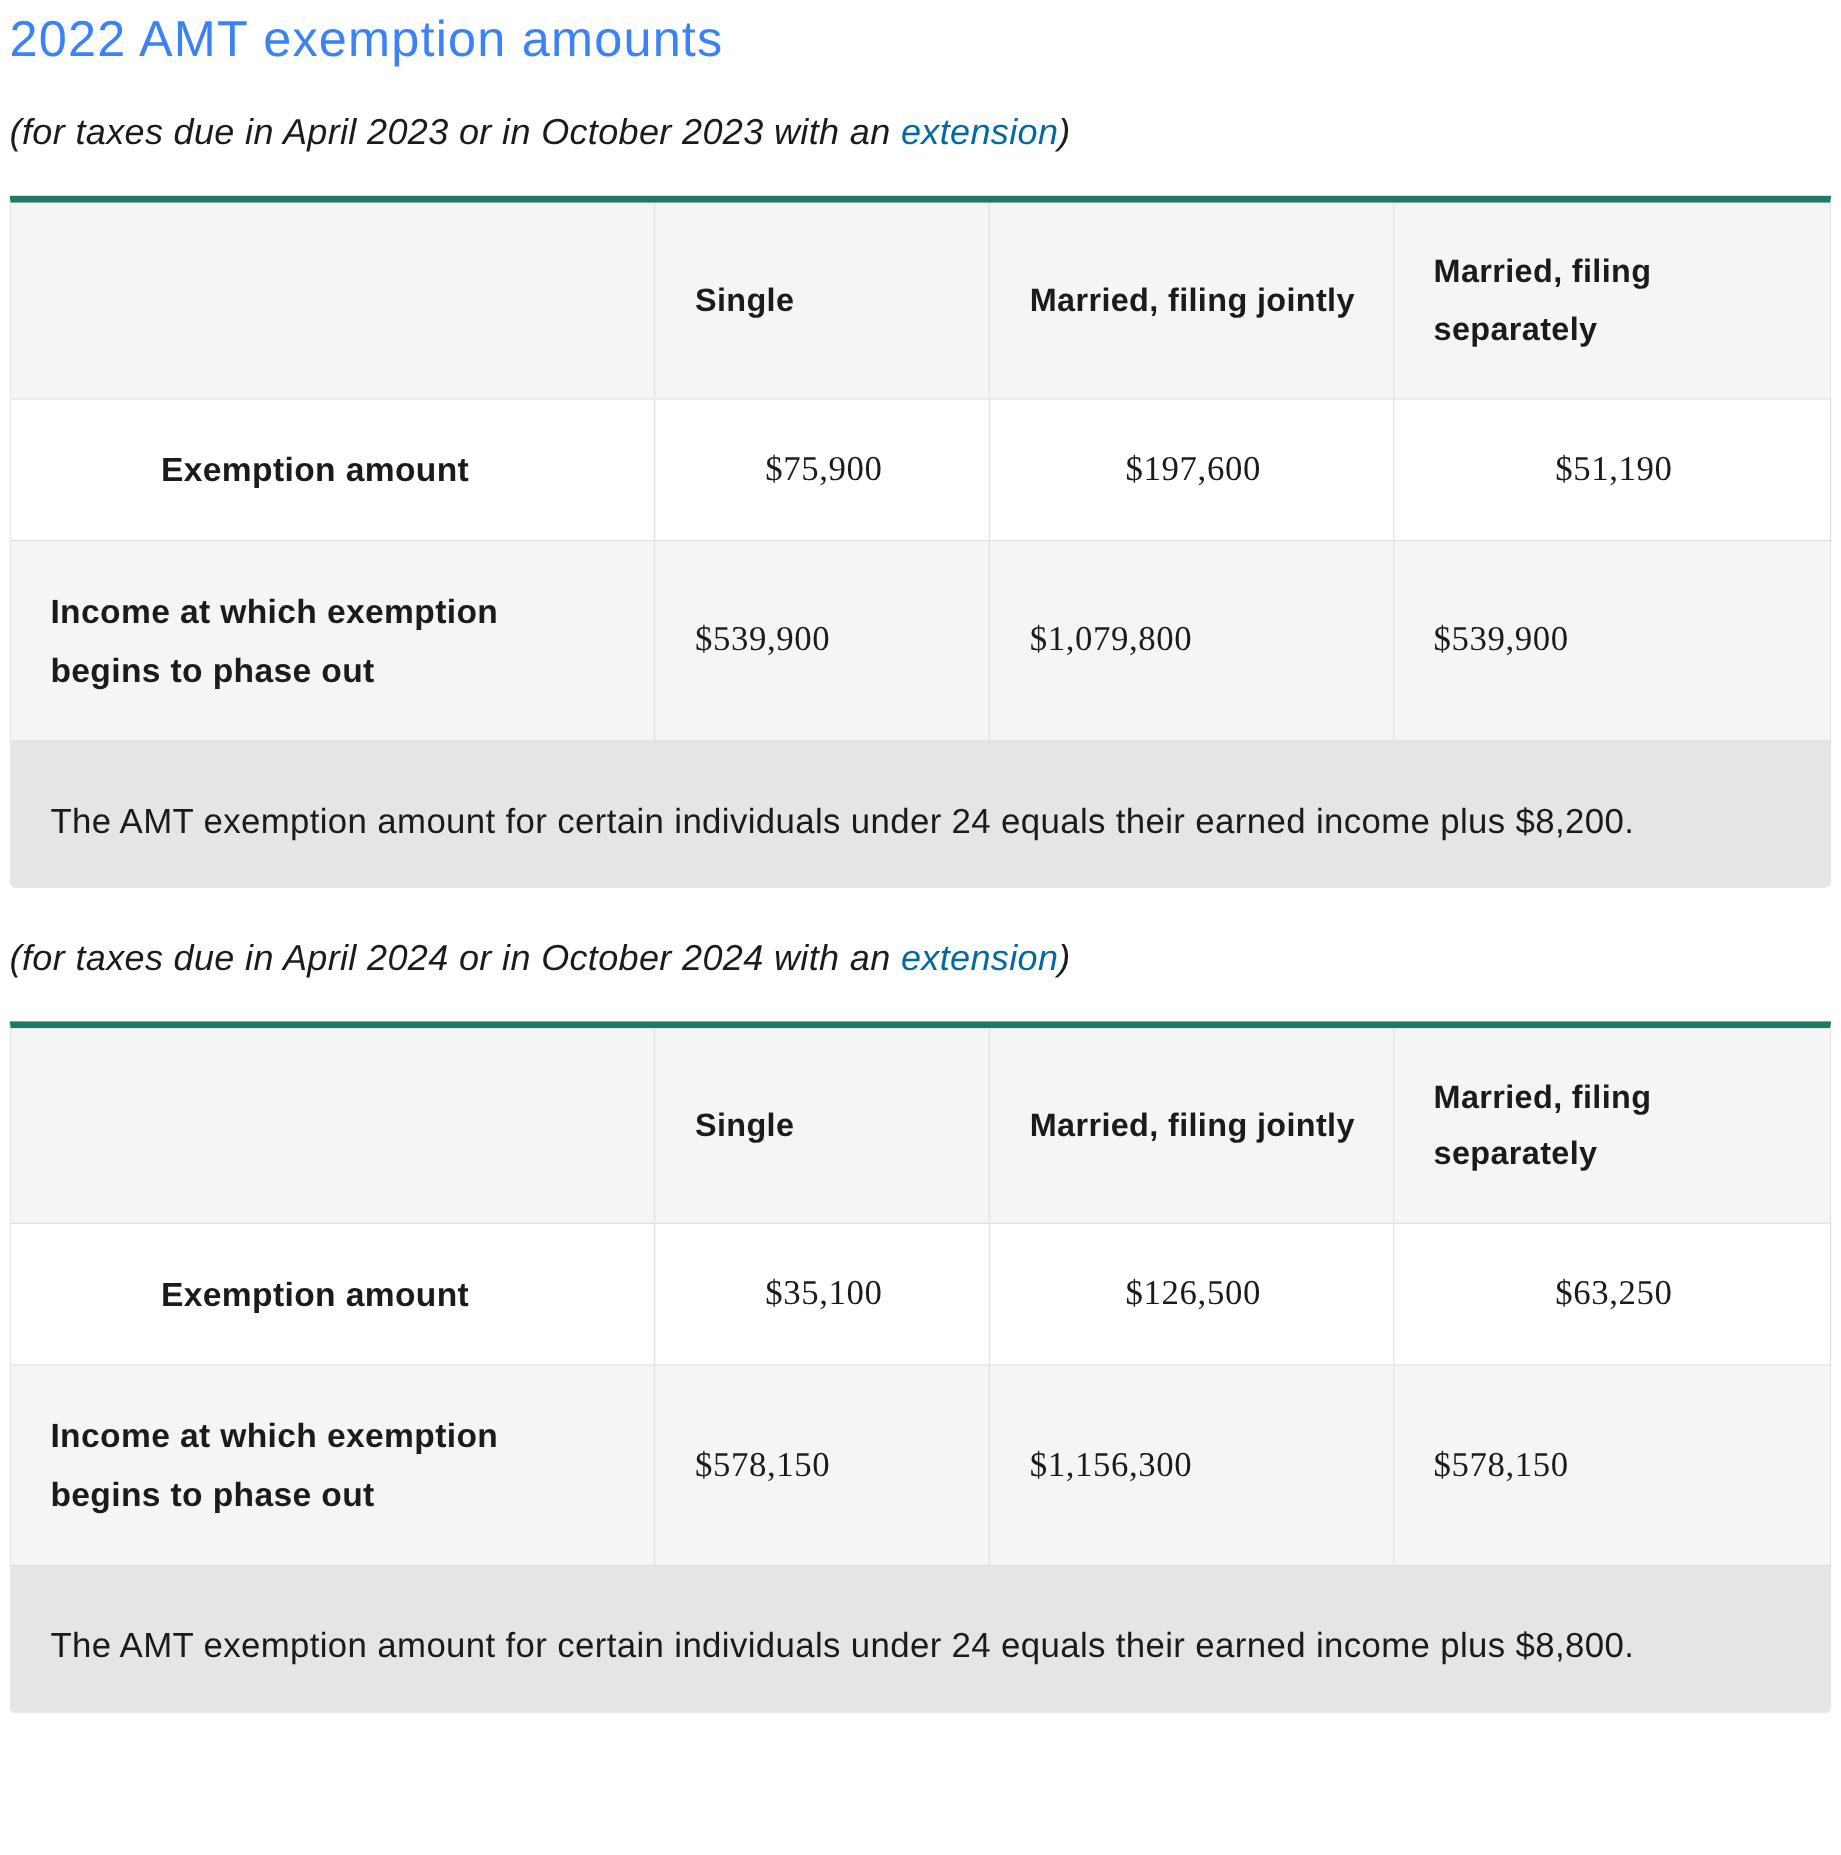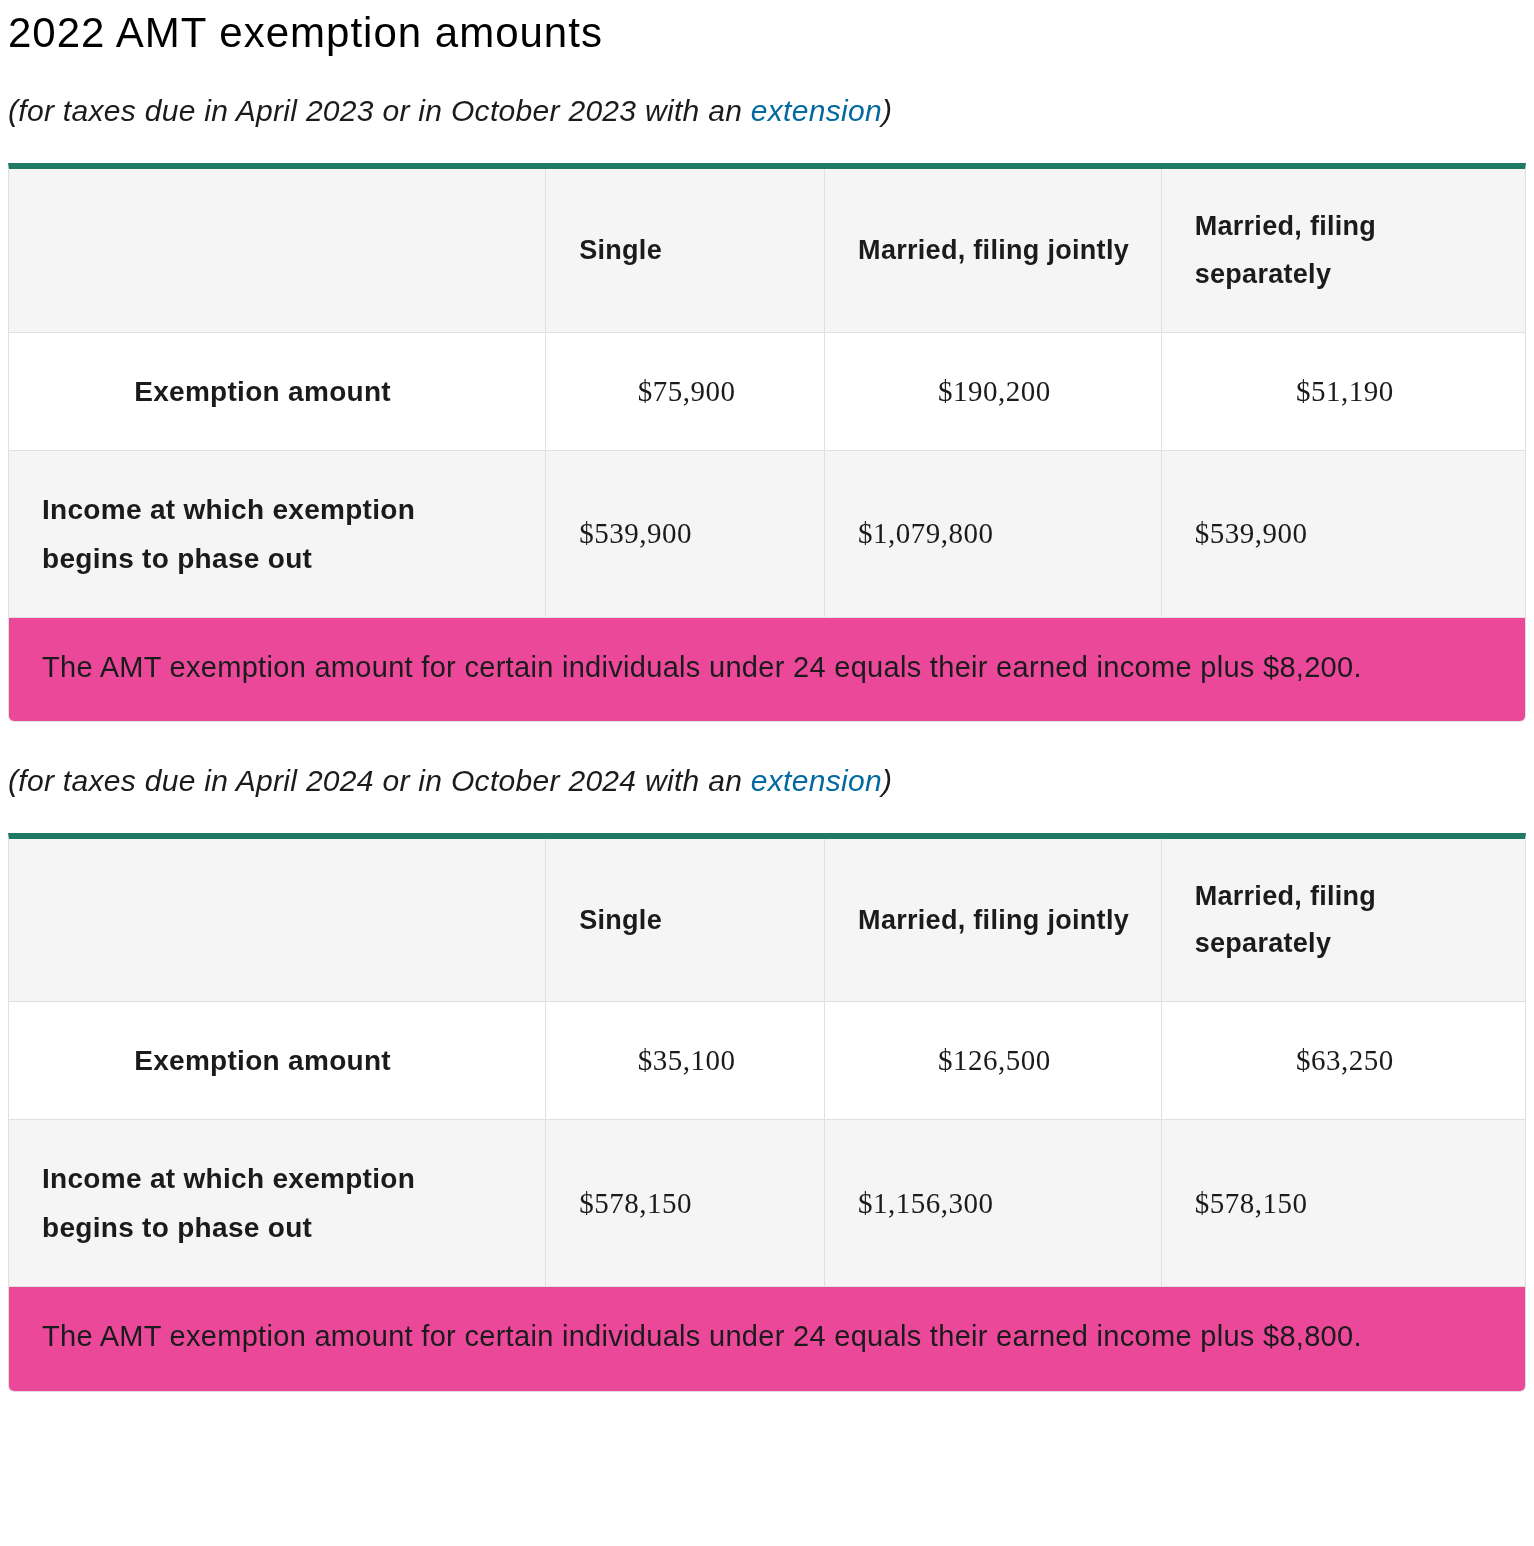--- a/index.html
+++ b/index.html
@@ -18,21 +18,21 @@
   }
   .page {
     padding: 8px 8px 0 8px;
   }
   .section-heading {
     font-size: 42px;
     font-weight: 500;
     line-height: 1.2;
     letter-spacing: 1px;
     margin: 0 0 30px 0;
-    color: #000000;
+    color: #3b82f6;
   }
   .section-subtitle {
     font-size: 30px;
     font-style: italic;
     line-height: 1.5;
     margin: 0 0 30px 0;
     color: #1b1b1d;
   }
   .subtitle-link {
     color: #0369a1;
@@ -84,24 +84,24 @@
   table.amt-table td.cell-value {
     font-size: 29px;
     font-weight: 400;
     line-height: 1.5;
     letter-spacing: 0.5px;
     font-family: Liberation Serif, serif;
   }
   table.amt-table tr.row-white td { background: #ffffff; text-align: center; }
   table.amt-table tr.row-gray td { background: #f5f5f5; }
   table.amt-table td.footnote-cell {
-    background: #ec4899;
+    background: #e5e5e5;
     font-size: 29px;
     line-height: 1.9;
-    padding: 22px 60px 26px 33px;
+    padding: 40px 60px 26px 33px;
   }
 </style>
 </head>
 <body>
 
 <div class="page">
 
   <section>
     <h2 class="section-heading">2022 AMT exemption amounts</h2>
 
@@ -120,21 +120,21 @@
             <th></th>
             <th>Single</th>
             <th>Married, filing jointly</th>
             <th>Married, filing separately</th>
           </tr>
         </thead>
         <tbody>
           <tr class="row-white">
             <td class="row-label">Exemption amount</td>
             <td class="cell-value">$75,900</td>
-            <td class="cell-value">$190,200</td>
+            <td class="cell-value">$197,600</td>
             <td class="cell-value">$51,190</td>
           </tr>
           <tr class="row-gray">
             <td class="row-label">Income at which exemption begins to phase out</td>
             <td class="cell-value">$539,900</td>
             <td class="cell-value">$1,079,800</td>
             <td class="cell-value">$539,900</td>
           </tr>
           <tr>
             <td class="footnote-cell" colspan="4">The AMT exemption amount for certain individuals under 24 equals their earned income plus $8,200.</td>

